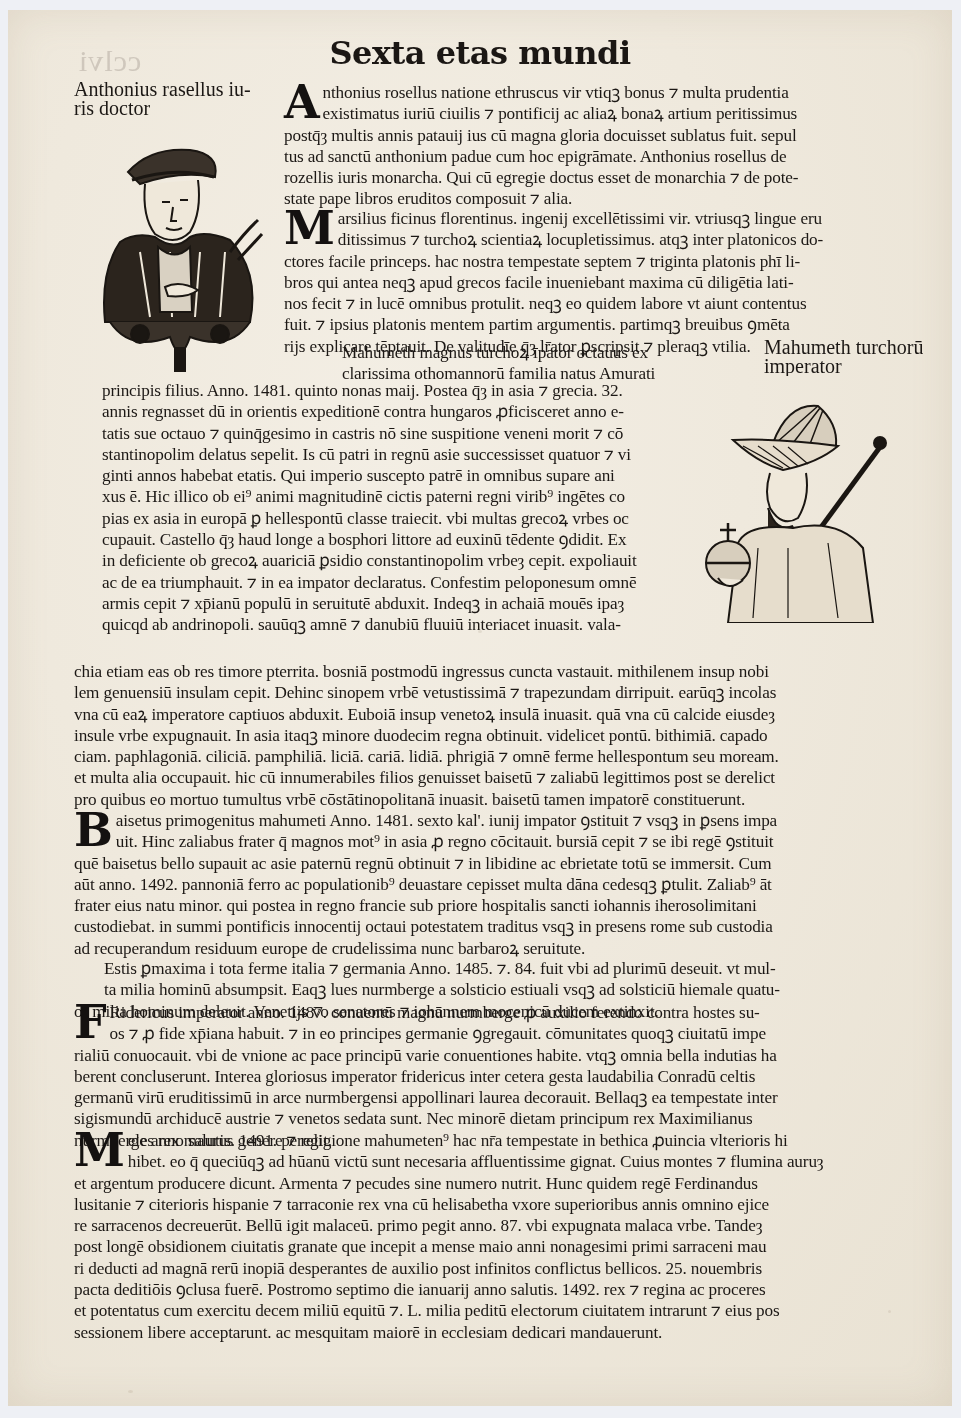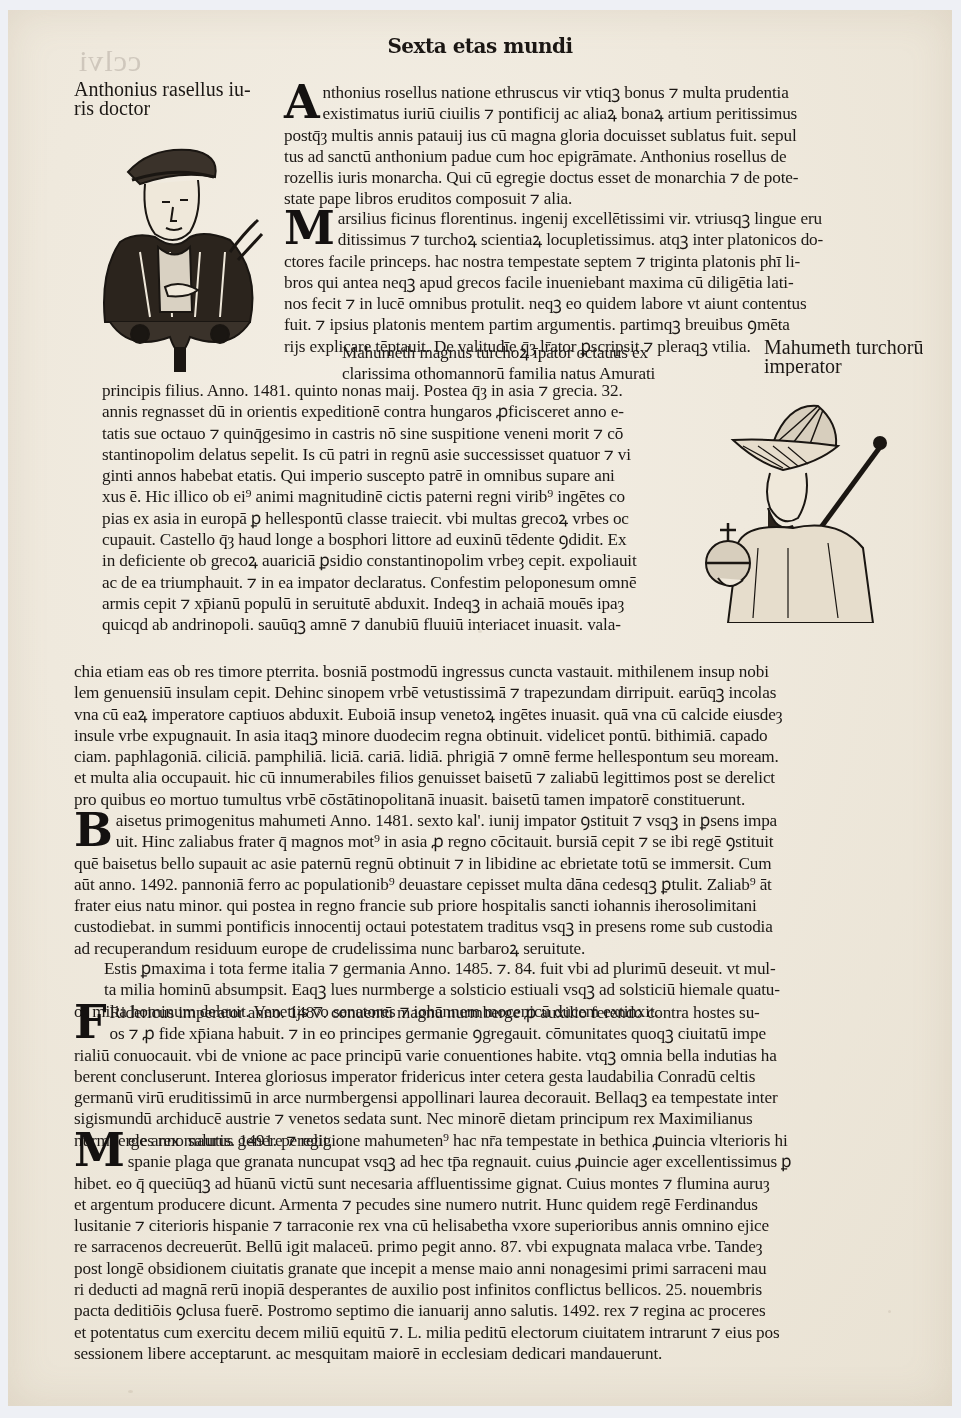--- a/index.html
+++ b/index.html
@@ -14,21 +14,21 @@
     background: radial-gradient(ellipse at 40% 30%, #f3eee4 0%, #efe9dd 45%, #e9e2d3 100%);
     box-shadow: inset 0 0 40px rgba(160,140,110,0.18);
   }
   .folio-bleed {
     position: absolute; left: 70px; top: 34px;
     font-family: "Liberation Serif", serif; font-size: 30px; color: rgba(110,100,90,0.25);
     transform: scaleX(-1); letter-spacing: 1px;
   }
   .running-head {
     position: absolute; left: 0; right: 0; top: 24px; text-align: center;
-    font-family: "DejaVu Serif", serif; font-weight: bold; font-size: 20px; color: #1b1714;
+    font-family: "DejaVu Serif", serif; font-weight: bold; font-size: 32px; color: #1b1714;
     letter-spacing: -0.5px;
   }
   .txt {
     font-family: "Liberation Serif", serif; color: #1c1815;
     font-size: 17.2px; line-height: 21.3px; letter-spacing: -0.15px;
     text-align: justify;
   }
   .line { display: block; white-space: nowrap; overflow: hidden; }
   .caption { position: absolute; font-family: "Liberation Serif", serif; font-weight: normal; color: #1c1815; font-size: 20px; line-height: 19px; }
   .block { position: absolute; }
@@ -142,21 +142,21 @@
     <span class="line">pias ex asia in europā ꝑ hellespontū classe traiecit. vbi multas grecoꝝ vrbes oc</span>
     <span class="line">cupauit. Castello q̄ȝ haud longe a bosphori littore ad euxinū tēdente ꝯdidit. Ex</span>
     <span class="line">in deficiente ob grecoꝝ auariciā ꝑsidio constantinopolim vrbeȝ cepit. expoliauit</span>
     <span class="line">ac de ea triumphauit. ⁊ in ea impator declaratus. Confestim peloponesum omnē</span>
     <span class="line">armis cepit ⁊ xp̄ianū populū in seruitutē abduxit. Indeqꝫ in achaiā mouēs ipaȝ</span>
     <span class="line">quicqd ab andrinopoli. sauūqꝫ amnē ⁊ danubiū fluuiū interiacet inuasit. vala-</span>
   </div>
   <div class="block txt" style="left:66px; top:651px; width:820px;">
     <span class="line">chia etiam eas ob res timore pterrita. bosniā postmodū ingressus cuncta vastauit. mithilenem insup nobi</span>
     <span class="line">lem genuensiū insulam cepit. Dehinc sinopem vrbē vetustissimā ⁊ trapezundam dirripuit. earūqꝫ incolas</span>
-    <span class="line">vna cū eaꝝ imperatore captiuos abduxit. Euboiā insup venetoꝝ ingētes inuasit. quā vna cū calcide eiusdeȝ</span>
+    <span class="line">vna cū eaꝝ imperatore captiuos abduxit. Euboiā insup venetoꝝ insulā inuasit. quā vna cū calcide eiusdeȝ</span>
     <span class="line">insule vrbe expugnauit. In asia itaqꝫ minore duodecim regna obtinuit. videlicet pontū. bithimiā. capado</span>
     <span class="line">ciam. paphlagoniā. ciliciā. pamphiliā. liciā. cariā. lidiā. phrigiā ⁊ omnē ferme hellespontum seu moream.</span>
     <span class="line">et multa alia occupauit. hic cū innumerabiles filios genuisset baisetū ⁊ zaliabū legittimos post se derelict</span>
     <span class="line">pro quibus eo mortuo tumultus vrbē cōstātinopolitanā inuasit. baisetū tamen impatorē constituerunt.</span>
   </div>
 
   <div class="block txt" style="left:66px; top:800px; width:820px;">
     <span class="dropcap" style="font-size:46px;">B</span>
     <span class="line">aisetus primogenitus mahumeti Anno. 1481. sexto kal'. iunij impator ꝯstituit ⁊ vsqꝫ in ꝑsens impa</span>
     <span class="line">uit. Hinc zaliabus frater q̄ magnos mot⁹ in asia ꝓ regno cōcitauit. bursiā cepit ⁊ se ibi regē ꝯstituit</span>
@@ -180,21 +180,20 @@
     <span class="line">rialiū conuocauit. vbi de vnione ac pace principū varie conuentiones habite. vtqꝫ omnia bella indutias ha</span>
     <span class="line">berent concluserunt. Interea gloriosus imperator fridericus inter cetera gesta laudabilia Conradū celtis</span>
     <span class="line">germanū virū eruditissimū in arce nurmbergensi appollinari laurea decorauit. Bellaqꝫ ea tempestate inter</span>
     <span class="line">sigismundū archiducē austrie ⁊ venetos sedata sunt.    Nec minorē dietam principum rex Maximilianus</span>
     <span class="line">nurmberge anno salutis. 1491. peregit.</span>
   </div>
 
   <div class="block txt" style="left:66px; top:1120px; width:820px;">
     <span class="dropcap" style="font-size:46px;">M</span>
     <span class="line">eles rex maurus genere ⁊ religione mahumeten⁹ hac nr̄a tempestate in bethica ꝓuincia vlterioris hi</span>
-    <span class="line">spanie plaga que granata nuncupat vsqꝫ ad hec tp̄a regnauit. cuius ꝓuincie ager excellentissimus ꝑ</span>
     <span class="line">hibet. eo q̄ queciūqꝫ ad hūanū victū sunt necesaria affluentissime gignat. Cuius montes ⁊ flumina auruȝ</span>
     <span class="line">et argentum producere dicunt. Armenta ⁊ pecudes sine numero nutrit. Hunc quidem regē Ferdinandus</span>
     <span class="line">lusitanie ⁊ citerioris hispanie ⁊ tarraconie rex vna cū helisabetha vxore superioribus annis omnino ejice</span>
     <span class="line">re sarracenos decreuerūt. Bellū igit malaceū. primo pegit anno. 87. vbi expugnata malaca vrbe. Tandeȝ</span>
     <span class="line">post longē obsidionem ciuitatis granate que incepit a mense maio anni nonagesimi primi sarraceni mau</span>
     <span class="line">ri deducti ad magnā rerū inopiā desperantes de auxilio post infinitos conflictus bellicos. 25. nouembris</span>
     <span class="line">pacta deditiōis ꝯclusa fuerē. Postromo septimo die ianuarij anno salutis. 1492. rex ⁊ regina ac proceres</span>
     <span class="line">et potentatus cum exercitu decem miliū equitū ⁊. L. milia peditū electorum ciuitatem intrarunt ⁊ eius pos</span>
     <span class="line">sessionem libere acceptarunt. ac mesquitam maiorē in ecclesiam dedicari mandauerunt.</span>
   </div>

